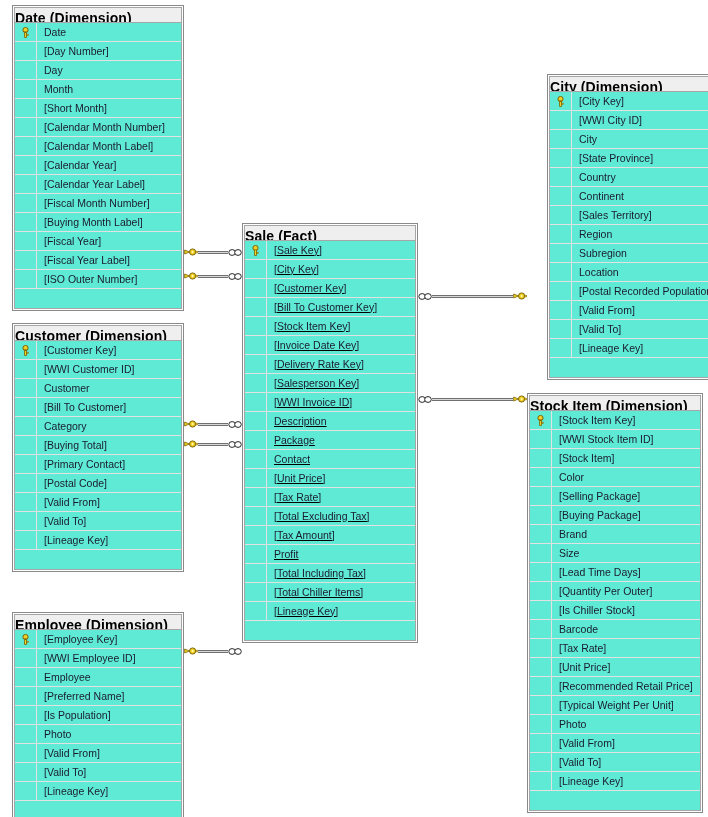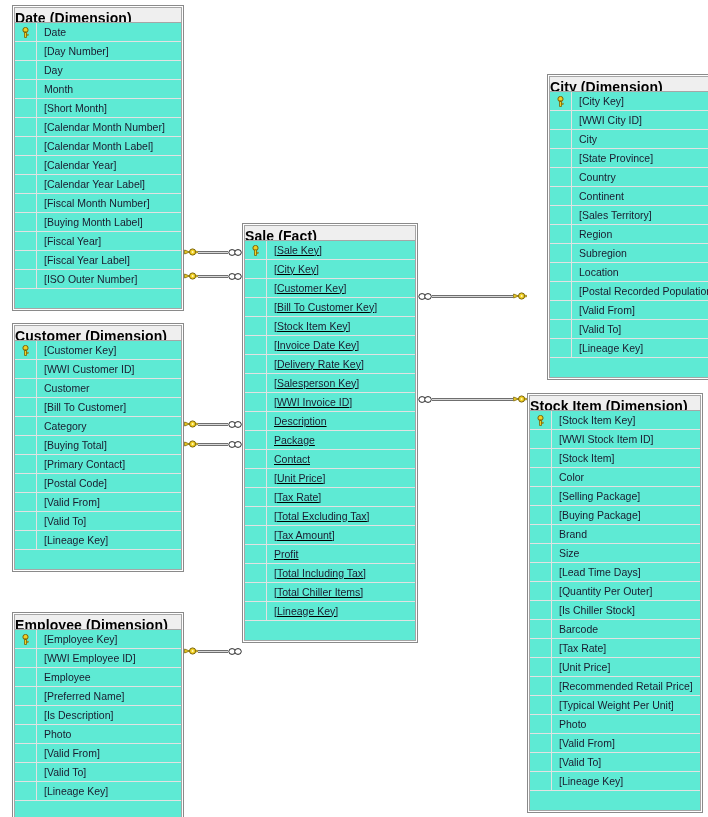--- a/index.html
+++ b/index.html
@@ -251,21 +251,21 @@
         <div class="row">
           <div class="gutter"></div>
           <div class="fld">Employee</div>
         </div>
         <div class="row">
           <div class="gutter"></div>
           <div class="fld">[Preferred Name]</div>
         </div>
         <div class="row">
           <div class="gutter"></div>
-          <div class="fld">[Is Description]</div>
+          <div class="fld">[Is Population]</div>
         </div>
         <div class="row">
           <div class="gutter"></div>
           <div class="fld">Photo</div>
         </div>
         <div class="row">
           <div class="gutter"></div>
           <div class="fld">[Valid From]</div>
         </div>
         <div class="row">

